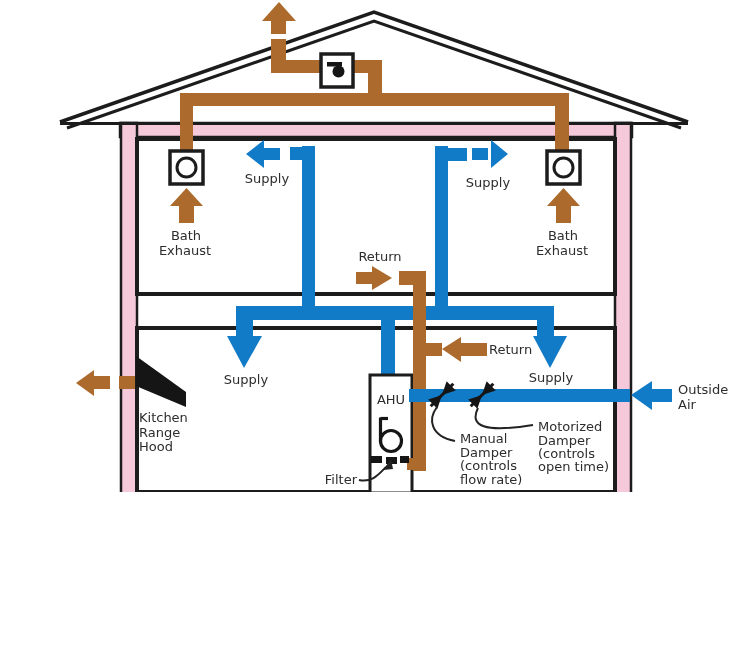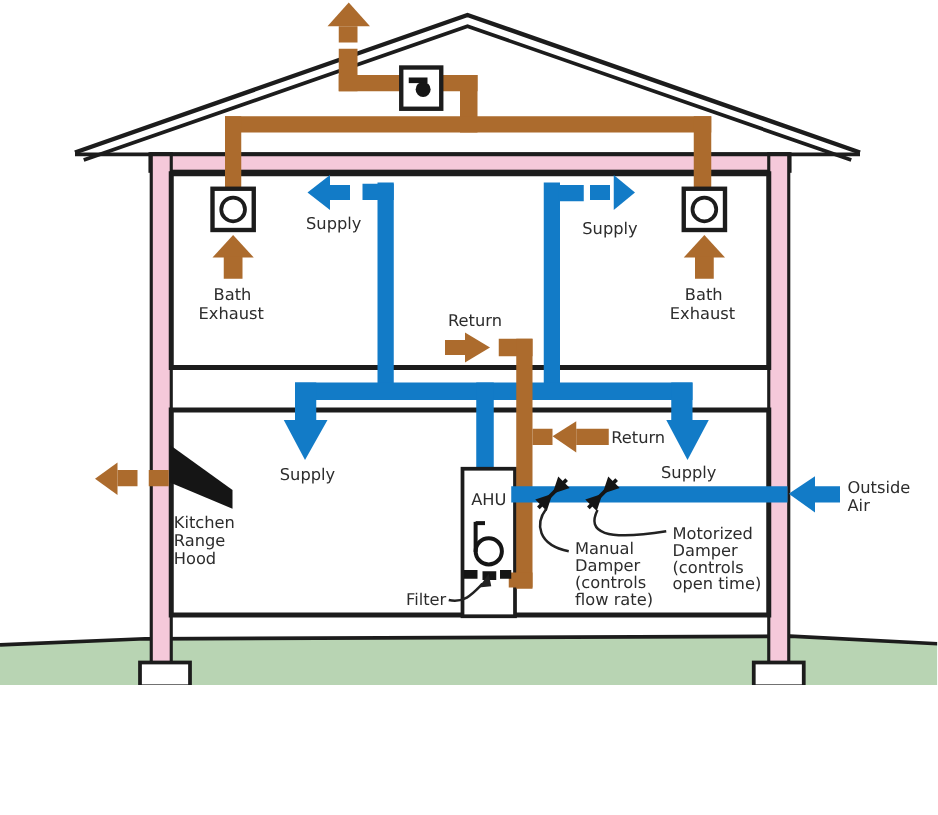--- a/index.html
+++ b/index.html
@@ -1,16 +1,16 @@
 <!DOCTYPE html>
 <html><head>
 <meta charset="utf-8">
 <style>
   html,body{margin:0;padding:0;background:#fff;}
-  .stage{width:750px;height:548px;position:relative;background:#ffffff;overflow:hidden;}
+  .stage{width:750px;height:492px;position:relative;background:#ffffff;overflow:hidden;}
   svg{display:block;}
   text{font-family:"DejaVu Sans", sans-serif;font-size:13px;}
   .mid{text-anchor:middle;}
   .end{text-anchor:end;}
   .blk{stroke:#1c1c1c;fill:none;}
 </style>
 </head>
 <body>
 
 <div class="stage">

